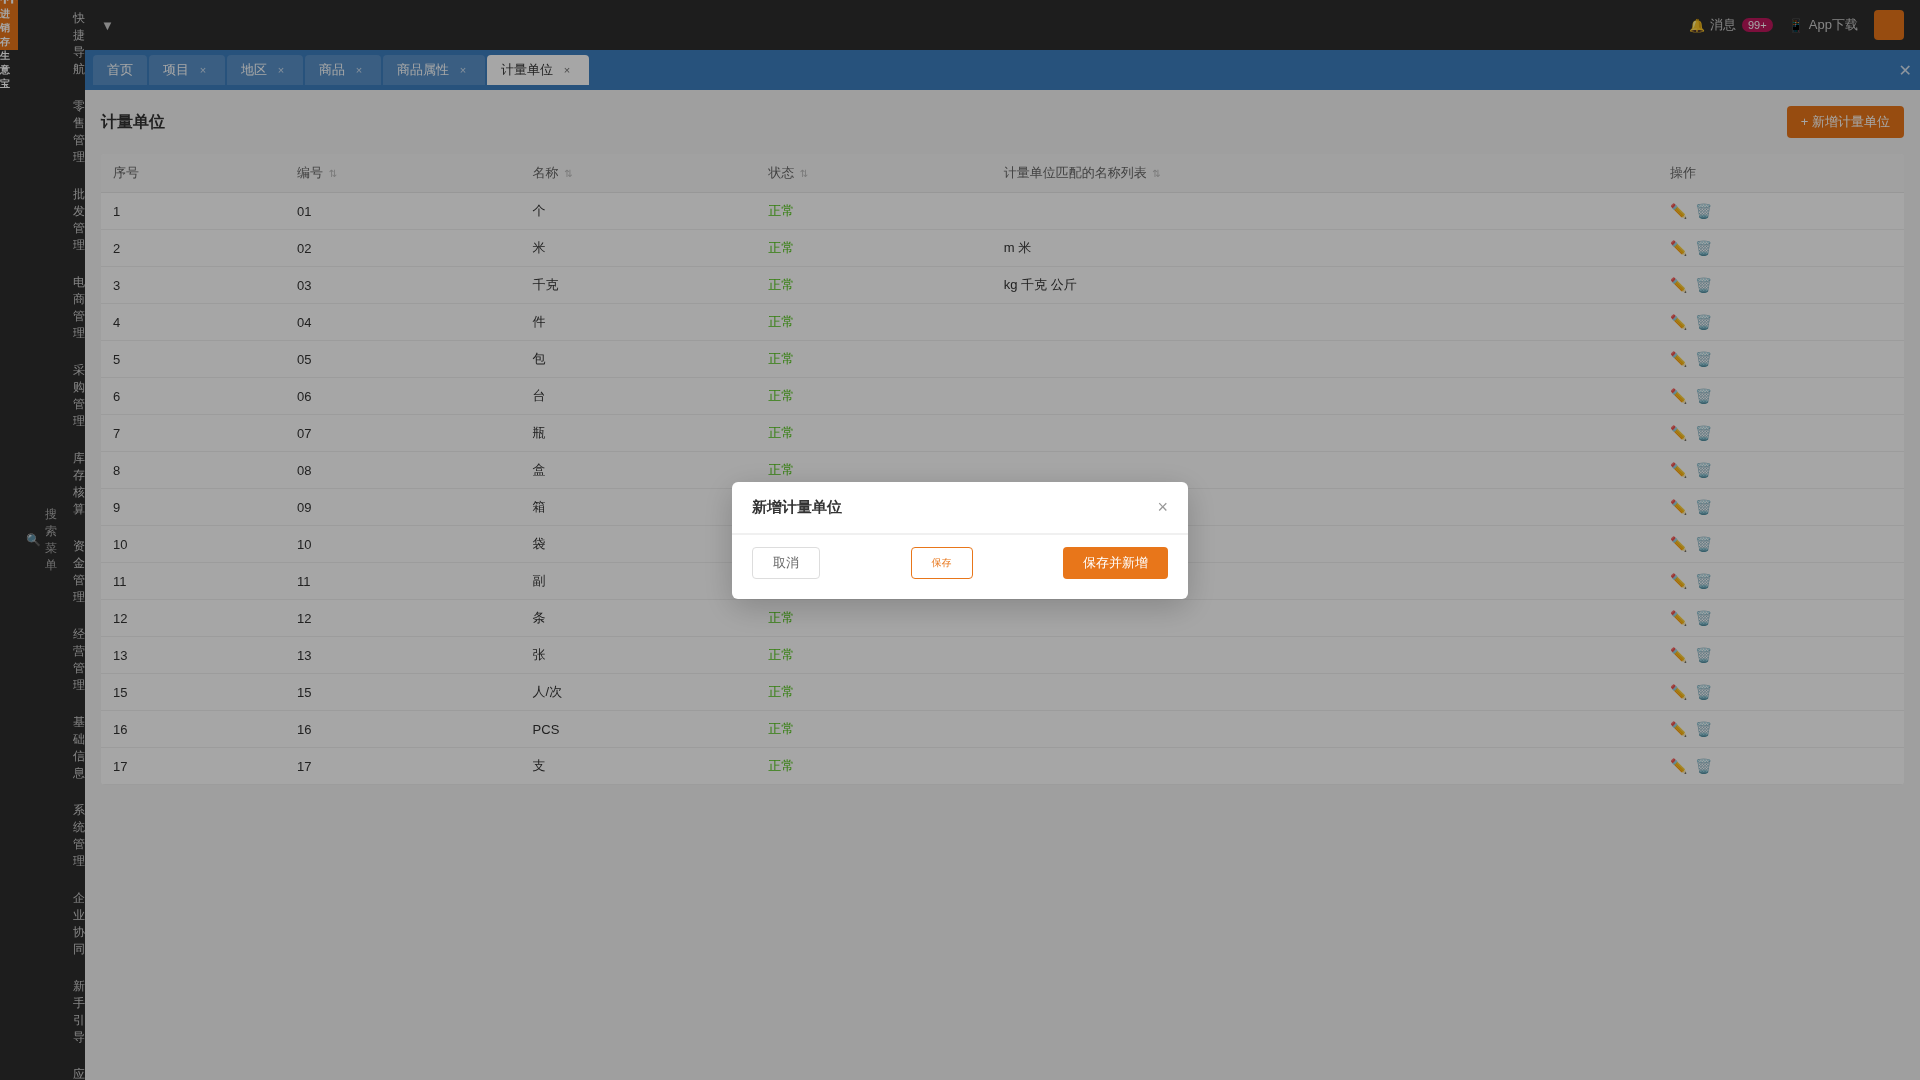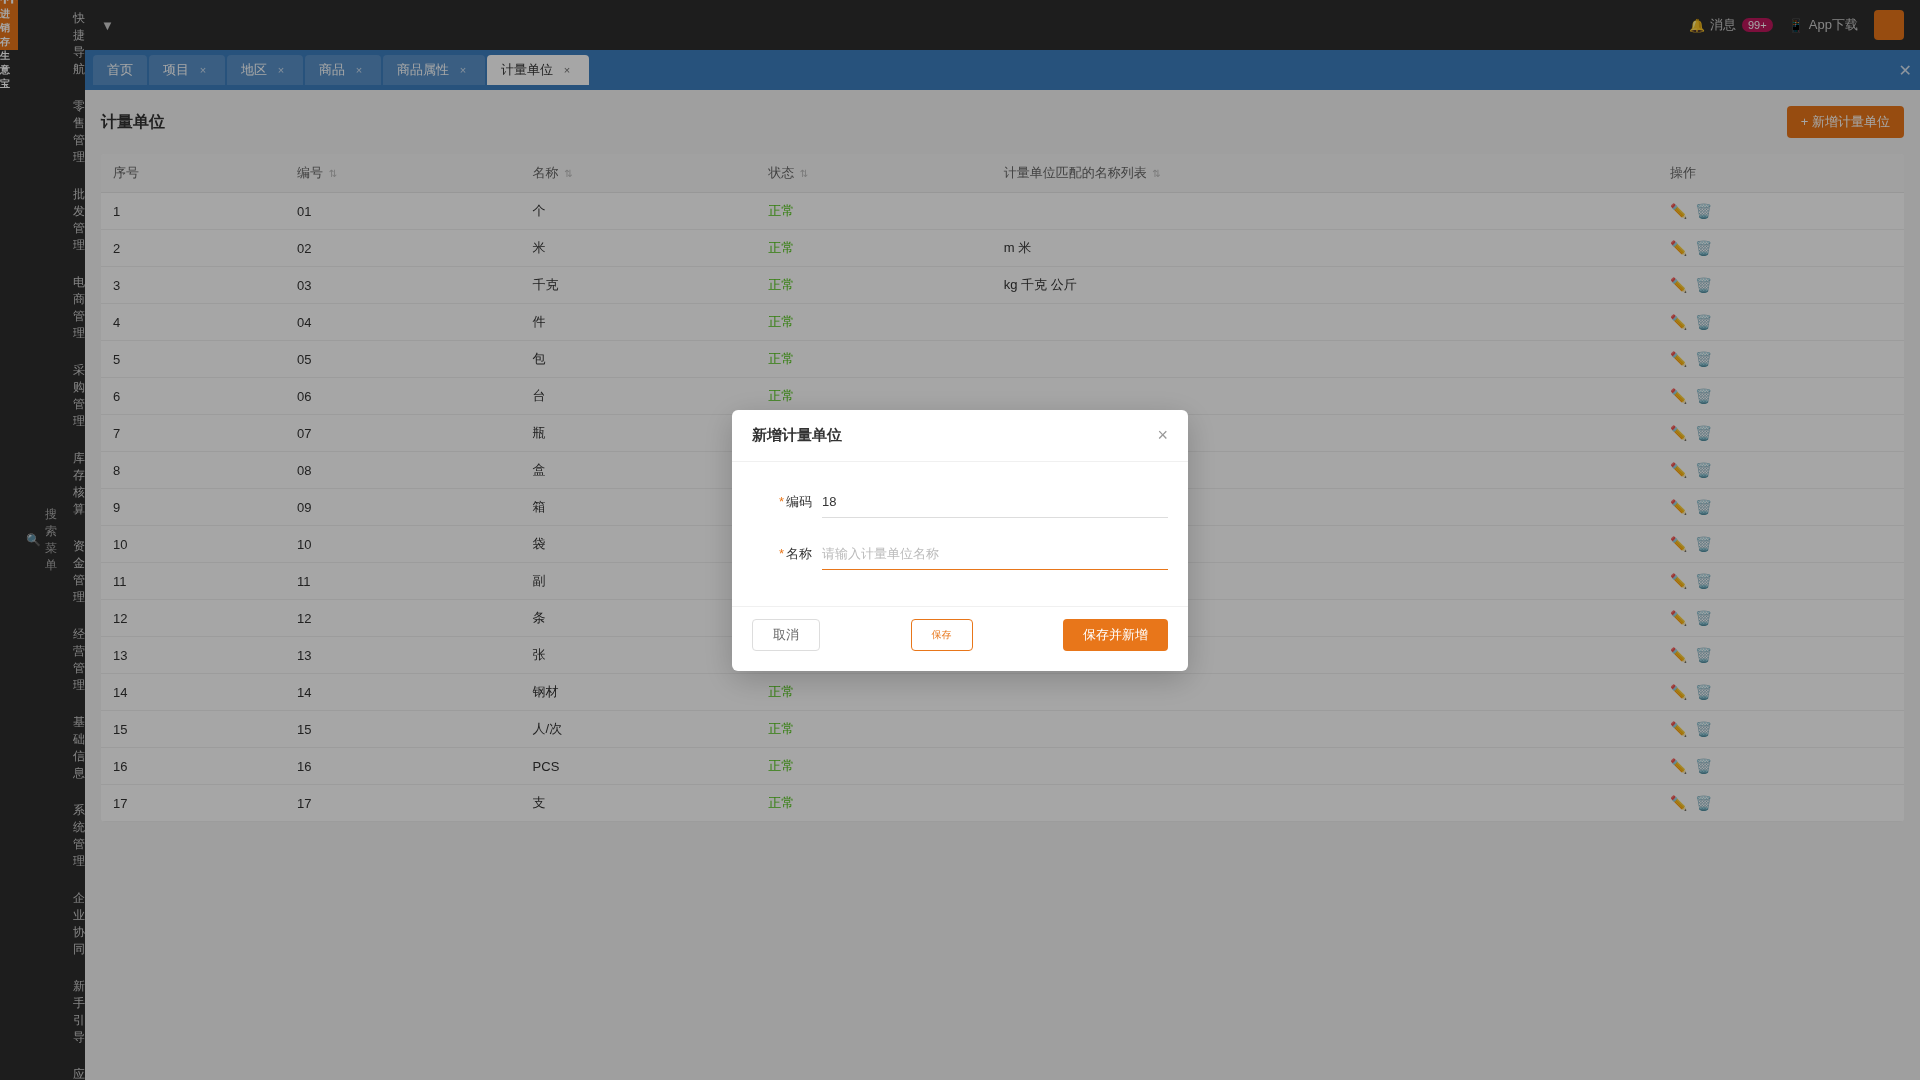--- a/index.html
+++ b/index.html
@@ -387,33 +387,20 @@
     <td><span class="status-normal">正常</span></td>
     <td></td>
     <td>
       <div class="action-btns">
         <span class="action-btn">✏️</span>
         <span class="action-btn">🗑️</span>
       </div>
     </td>
   </tr>
             <tr>
-    <td>14</td>
-    <td>14</td>
-    <td>钢材</td>
-    <td><span class="status-normal">正常</span></td>
-    <td></td>
-    <td>
-      <div class="action-btns">
-        <span class="action-btn">✏️</span>
-        <span class="action-btn">🗑️</span>
-      </div>
-    </td>
-  </tr>
-            <tr>
     <td>15</td>
     <td>15</td>
     <td>人/次</td>
     <td><span class="status-normal">正常</span></td>
     <td></td>
     <td>
       <div class="action-btns">
         <span class="action-btn">✏️</span>
         <span class="action-btn">🗑️</span>
       </div>
@@ -451,33 +438,19 @@
     </div>
   </div>
 </div>
 
 <div class="overlay">
   <div class="dialog">
     <div class="dialog-header">
       <span class="dialog-title">新增计量单位</span>
       <span class="dialog-close">×</span>
     </div>
-    <div class="dialog-body">
-      <div class="form-row">
-        <label class="form-label">
-          <span class="required">*</span><span>编码</span>
-        </label>
-        <input class="form-input" type="text" value="18" style="">
-      </div>
-      <div class="form-row">
-        <label class="form-label">
-          <span class="required">*</span><span>名称</span>
-        </label>
-        <input class="form-input focused" type="text" placeholder="请输入计量单位名称" style="">
-      </div>
-    </div>
     <div class="dialog-footer">
       <button class="btn-cancel">取消</button>
       <button class="btn-save">保存</button>
       <button class="btn-save-new">保存并新增</button>
     </div>
   </div>
 </div>
 
 </body></html>

